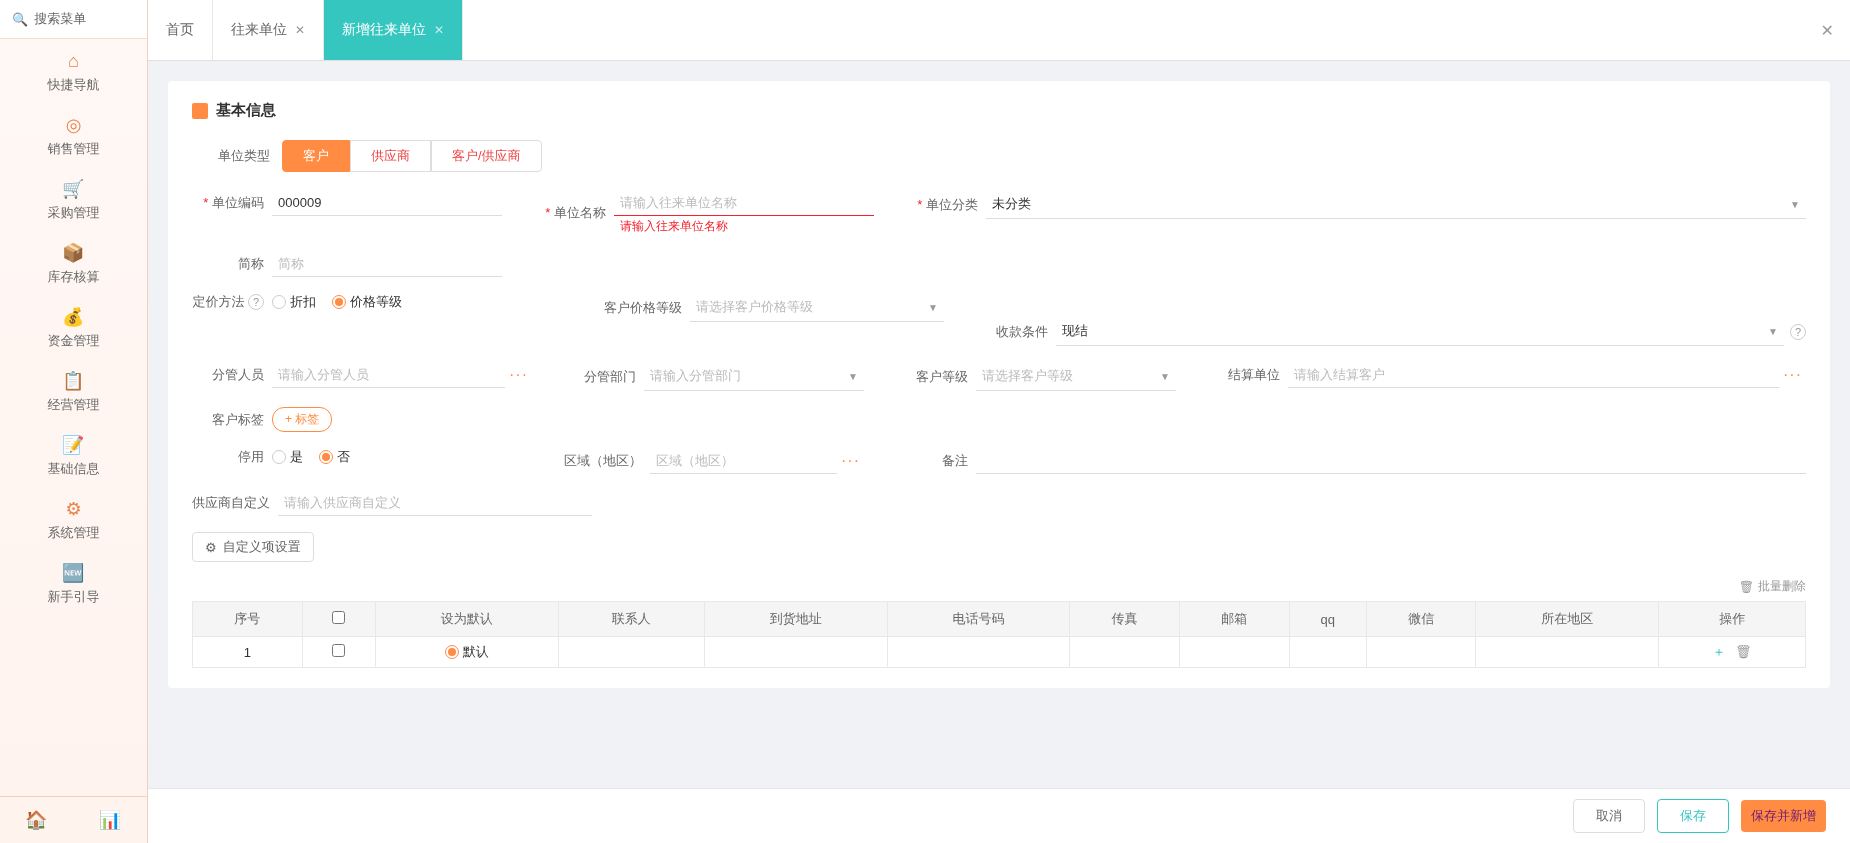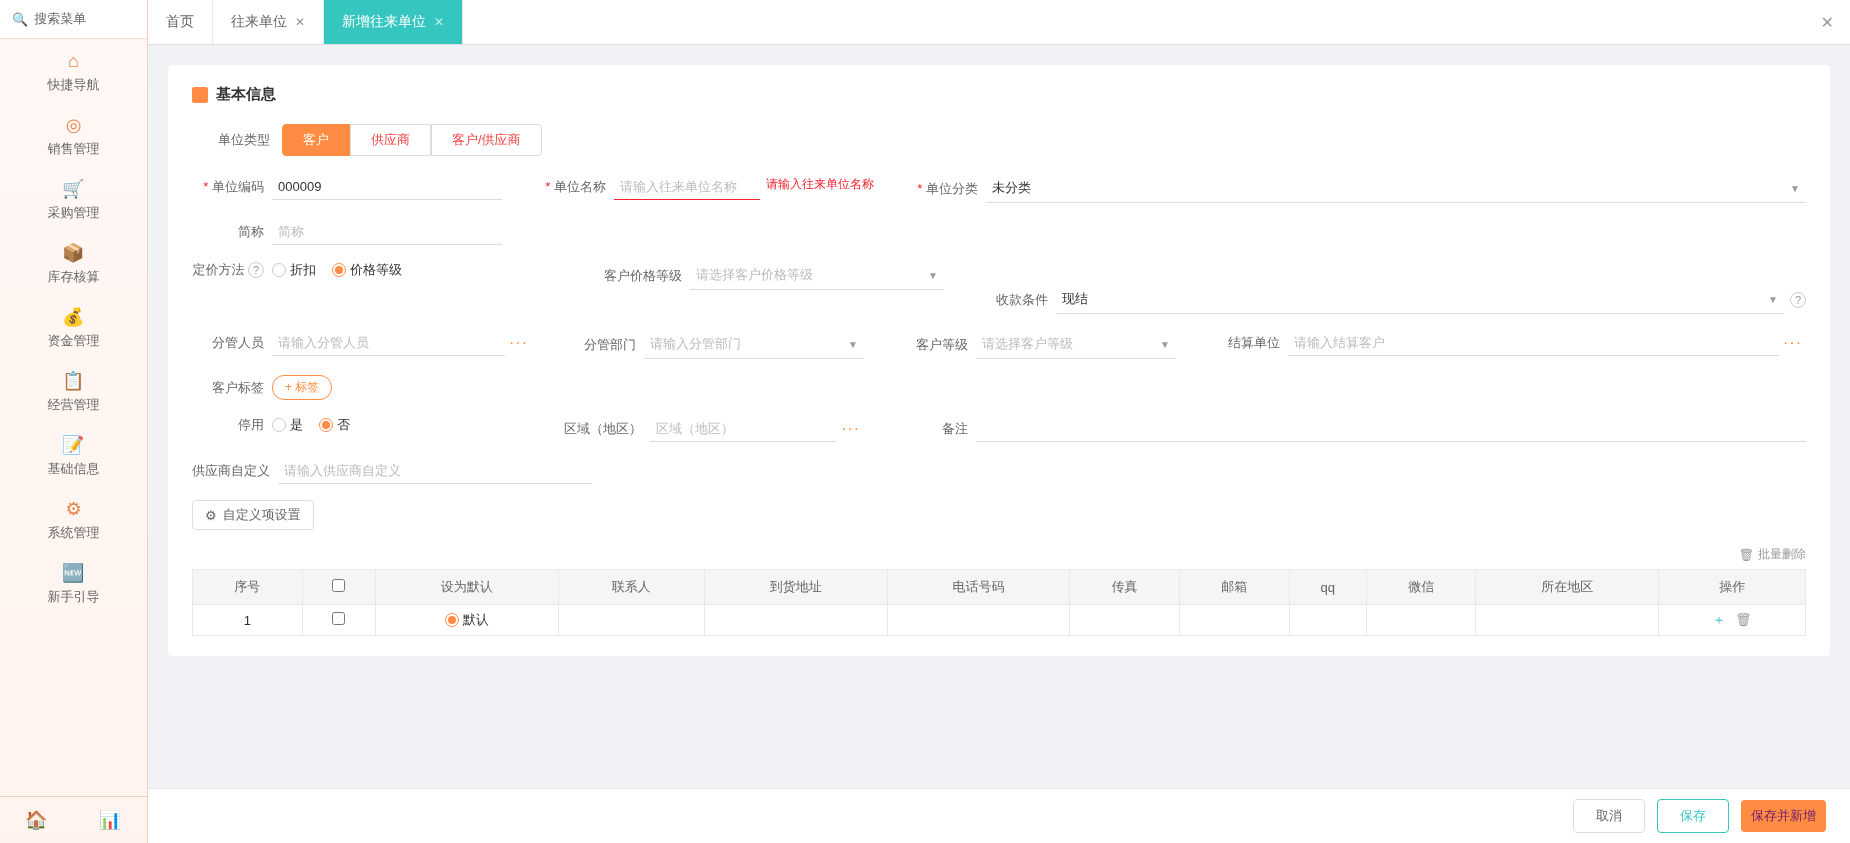--- a/index.html
+++ b/index.html
@@ -60,21 +60,21 @@
     .tab-bar {
       background: #fff;
       display: flex;
       align-items: center;
       border-bottom: 1px solid #e0e0e0;
       min-height: 44px;
       padding-left: 0;
     }
     .tab {
       padding: 0 18px;
-      height: 44px;
+      height: 60px;
       display: flex;
       align-items: center;
       gap: 6px;
       font-size: 14px;
       color: #666;
       cursor: pointer;
       border-right: 1px solid #e8e8e8;
       white-space: nowrap;
     }
     .tab.active {
@@ -199,21 +199,21 @@
     .field-input::placeholder { color: #bbb; }
     .error-msg {
       font-size: 12px;
       color: #f5222d;
       margin-top: 2px;
       padding-left: 6px;
     }
     .field-input-wrapper {
       flex: 1;
       display: flex;
-      flex-direction: row;
+      flex-direction: column;
     }
 
     
     .field-select {
       flex: 1;
       border: none;
       border-bottom: 1px solid #ddd;
       padding: 5px 6px;
       font-size: 13px;
       color: #333;

